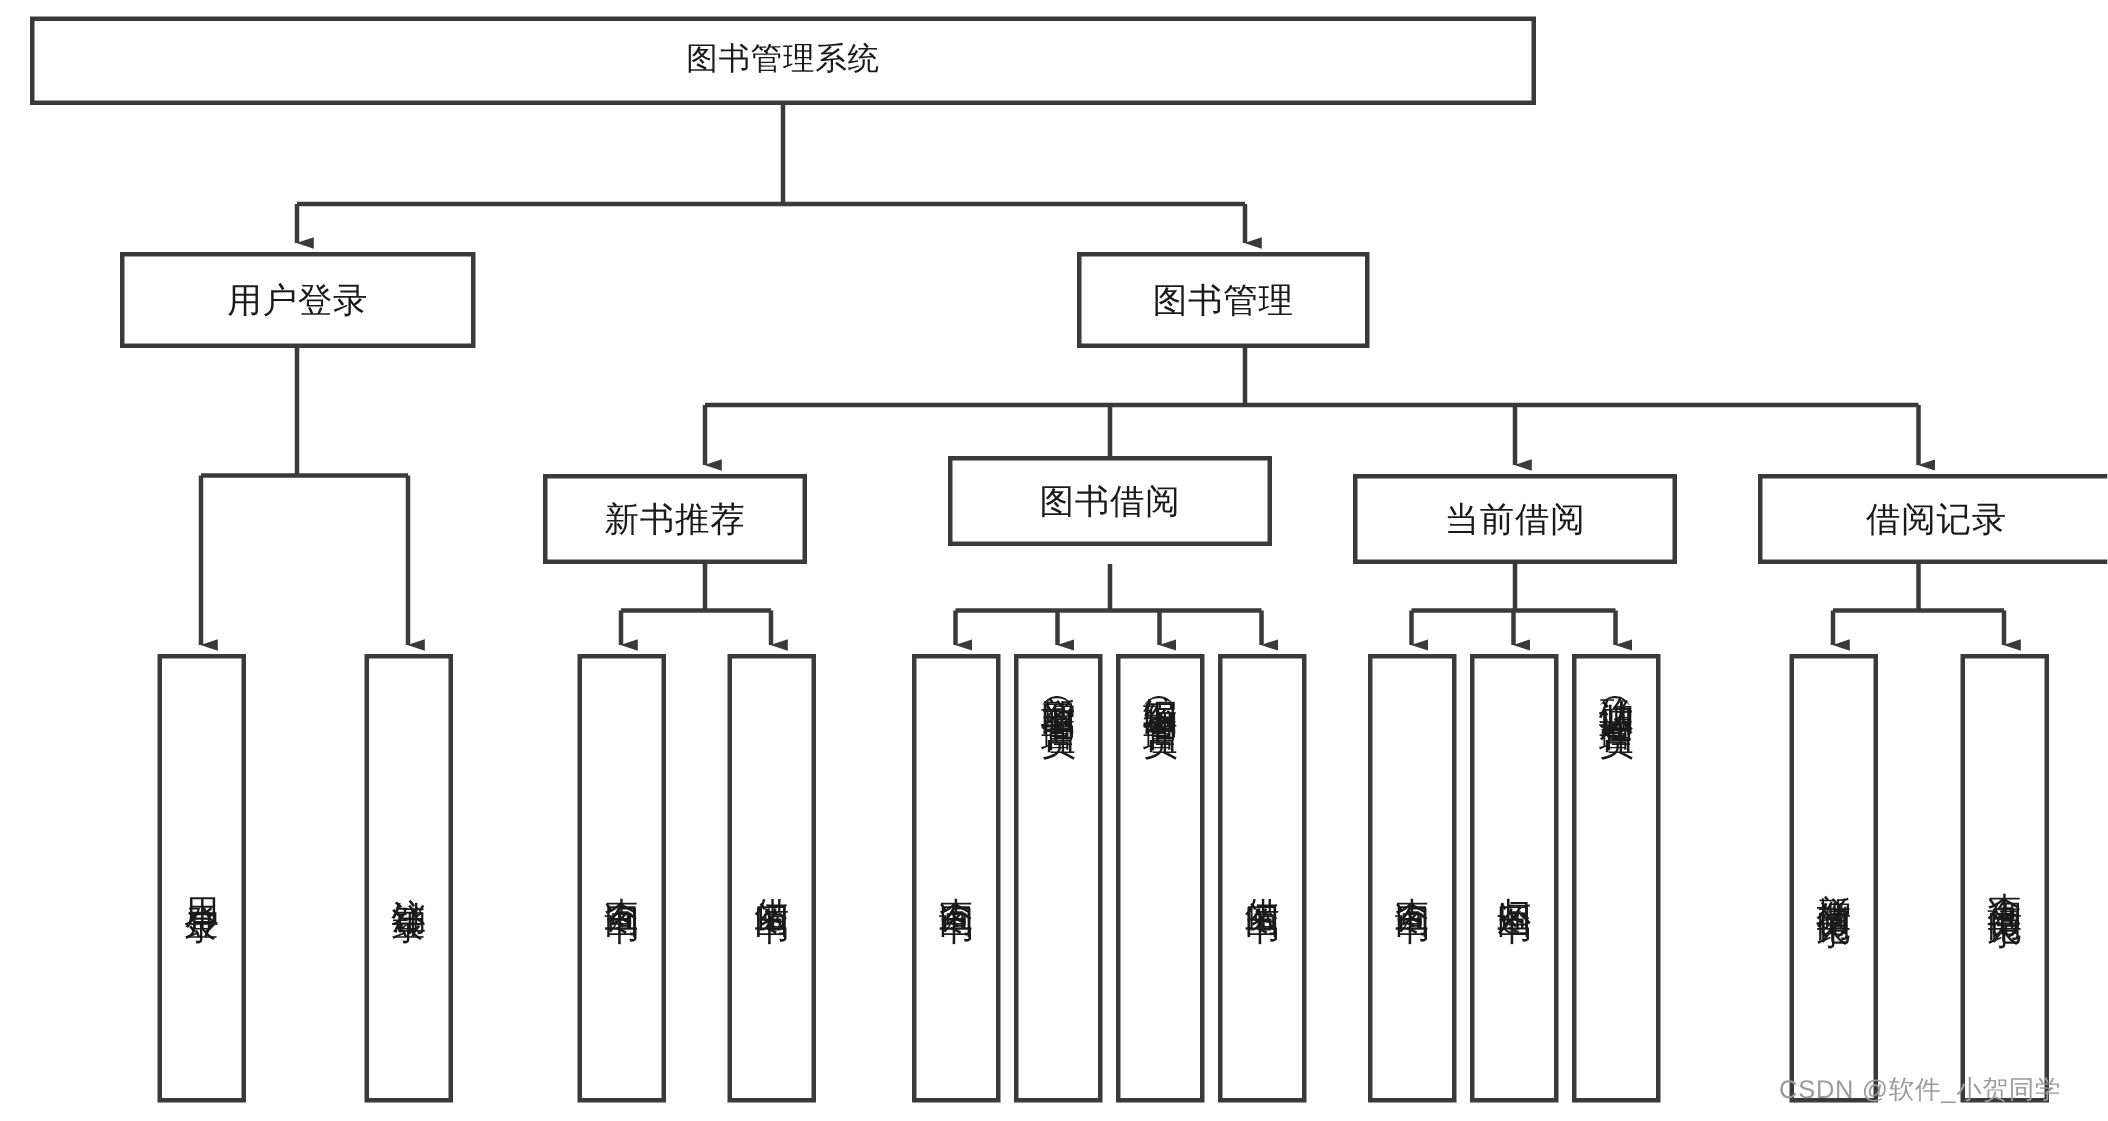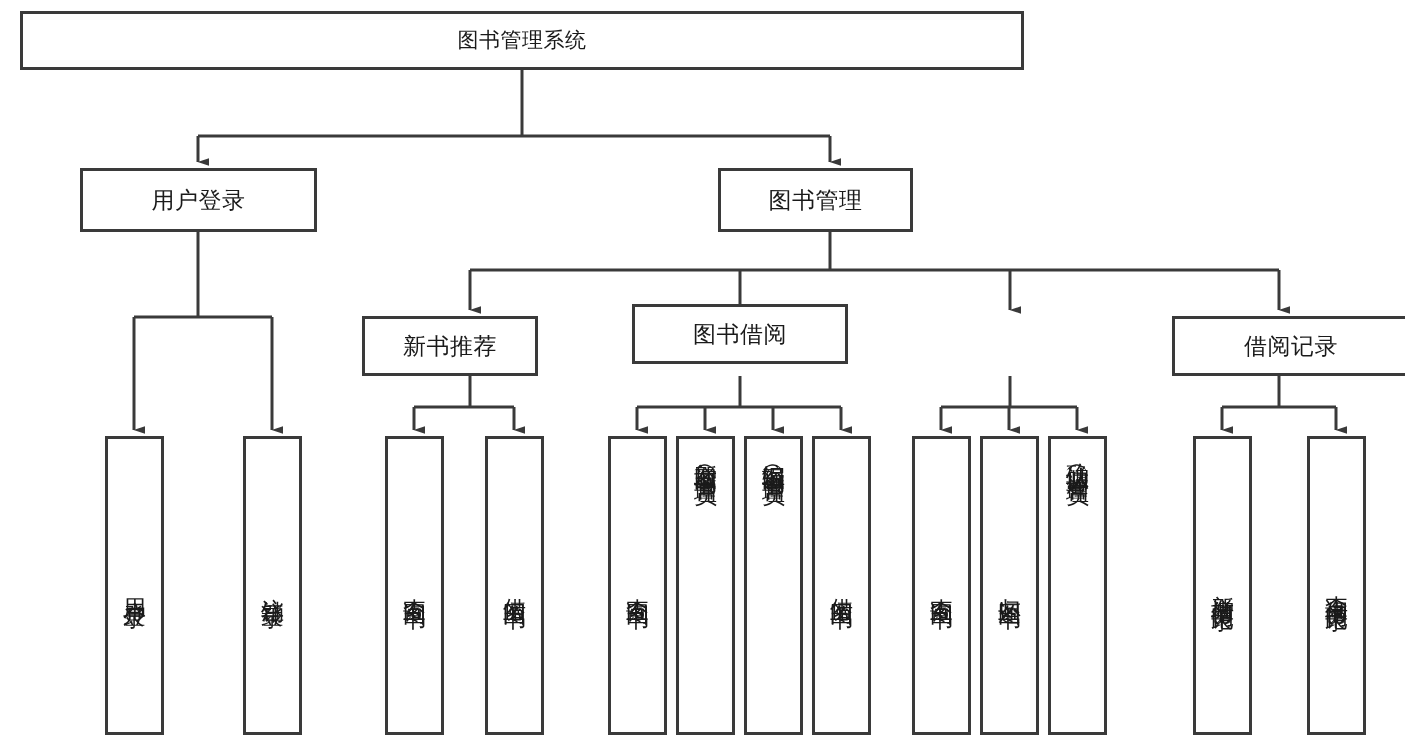--- a/index.html
+++ b/index.html
@@ -139,20 +139,23 @@
   <div class="node h" style="left:718px; top:168px; width:195px; height:64px;">
     <span class="label">图书管理</span>
   </div>
 
   <div class="node h" style="left:362px; top:316px; width:176px; height:60px;">
     <span class="label">新书推荐</span>
   </div>
   <div class="node h" style="left:632px; top:304px; width:216px; height:60px;">
     <span class="label">图书借阅</span>
   </div>
+  <div class="node h" style="left:902px; top:316px; width:216px; height:60px;">
+    <span class="label">当前借阅</span>
+  </div>
   <div class="node h" style="left:1172px; top:316px; width:238px; height:60px;">
     <span class="label">借阅记录</span>
   </div>
 
   <div class="node v center" style="left:105px; top:436px; width:59px; height:299px;">
     <span class="label">用户登录</span>
   </div>
   <div class="node v center" style="left:243px; top:436px; width:59px; height:299px;">
     <span class="label">注销登录</span>
   </div>
@@ -187,14 +190,15 @@
     <span class="label">确认归还（管理员）</span>
   </div>
 
   <div class="node v center" style="left:1193px; top:436px; width:59px; height:299px;">
     <span class="label">新增借阅记录</span>
   </div>
   <div class="node v center" style="left:1307px; top:436px; width:59px; height:299px;">
     <span class="label">查询借阅记录</span>
   </div>
 
+  <div id="watermark">CSDN @软件_小贺同学</div>
 
 </div>
 
 </body></html>

